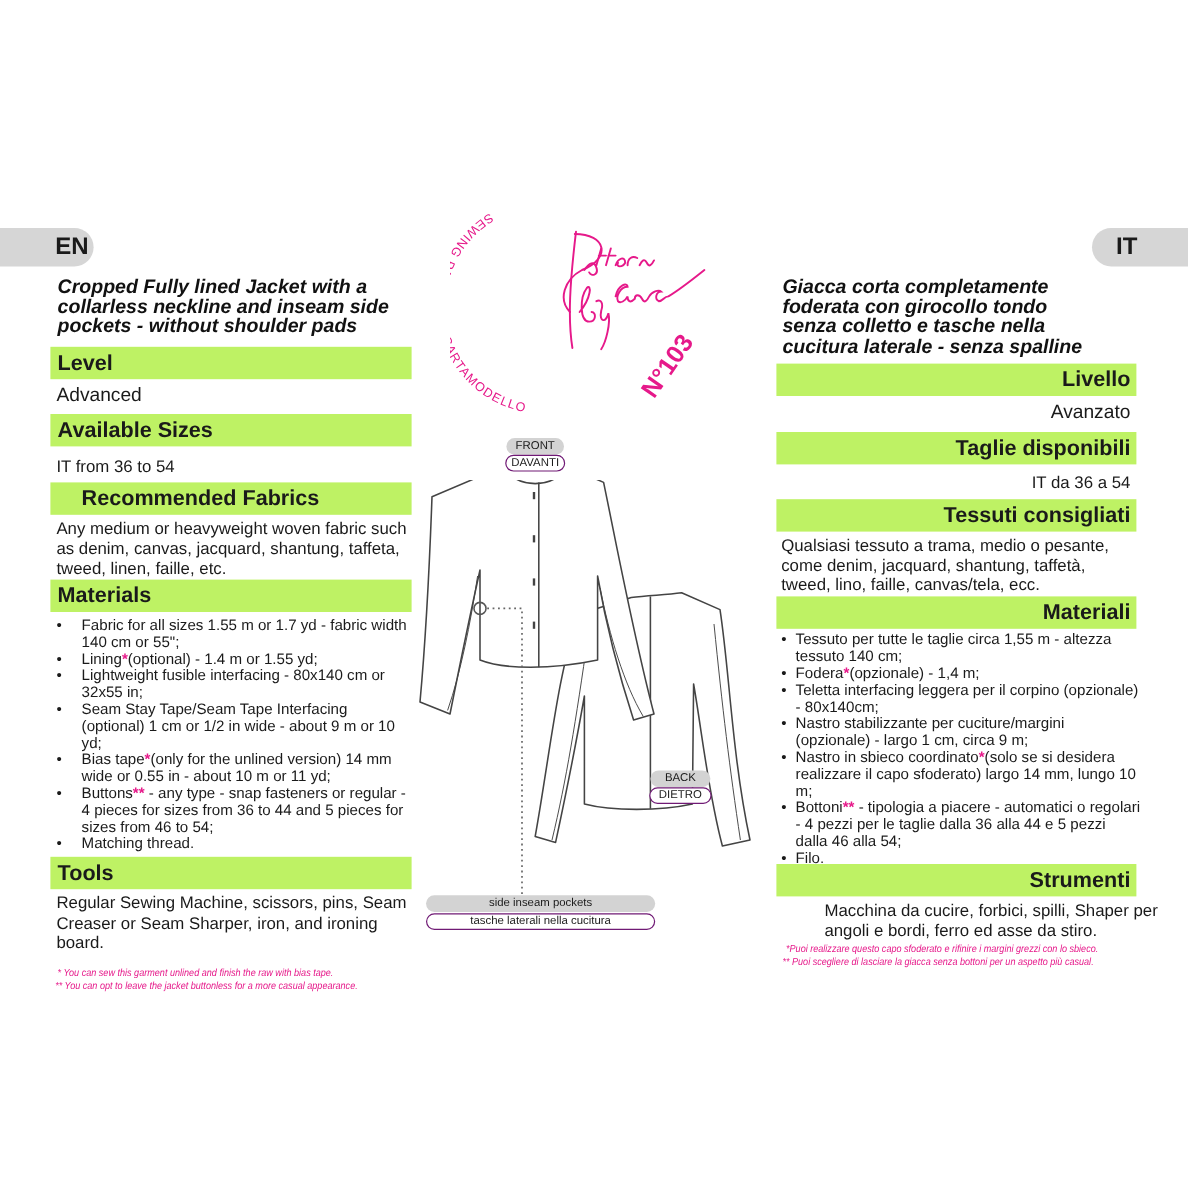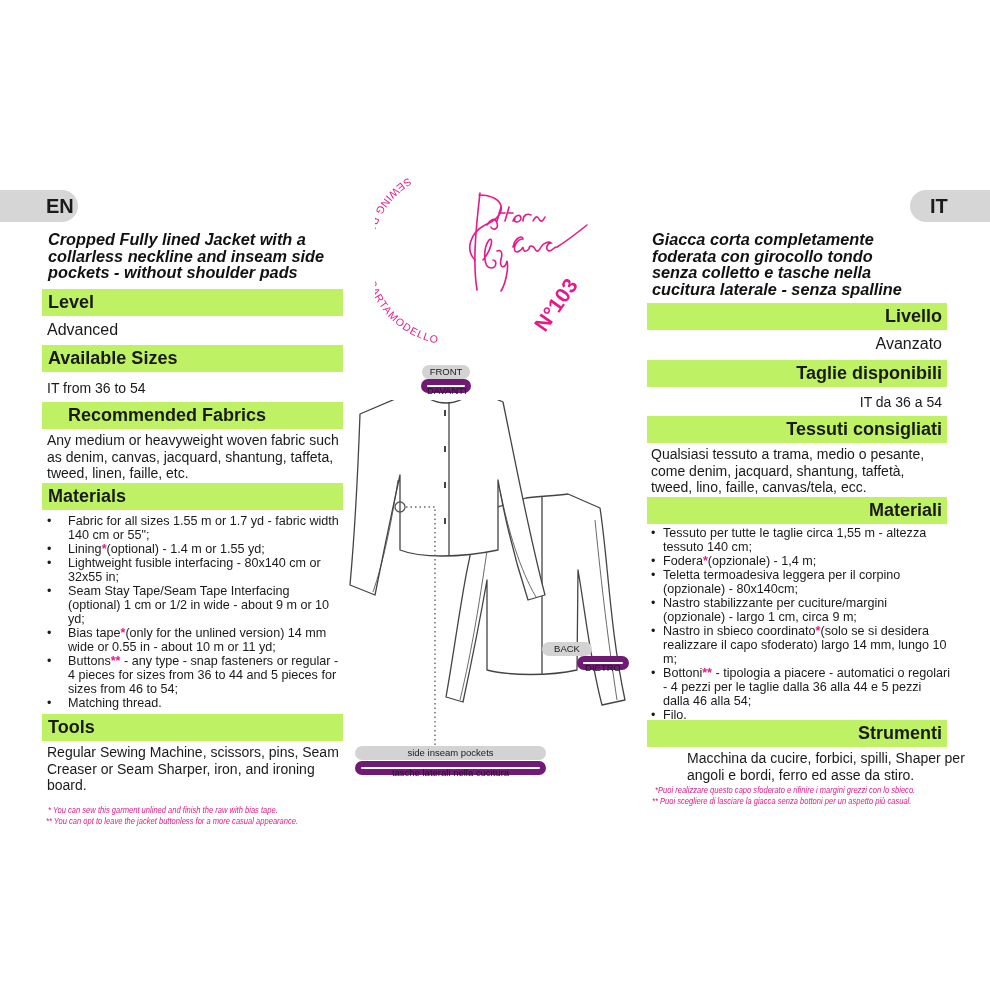--- a/index.html
+++ b/index.html
@@ -21,21 +21,21 @@
   .col-en ul.mat{left:47px;width:298px;}
   .col-en ul.mat li{padding-left:21px;}
   .col-en ul.mat li:before{content:"•";position:absolute;left:0;}
   .col-it ul.mat{left:651px;width:300px;}
   .col-it ul.mat li{padding-left:12px;}
   .col-it ul.mat li:before{content:"•";position:absolute;left:0;}
   .star{color:#e6198a;font-weight:bold;}
   .note{position:absolute;font-size:8.6px;font-style:italic;color:#e6198a;line-height:10px;white-space:nowrap;transform:scaleX(0.88);transform-origin:left top;}
   .pill{position:absolute;font-size:9.5px;text-align:center;border-radius:8px;box-sizing:border-box;height:14px;line-height:14px;}
   .pill-fill{background:#d3d3d3;}
-  .pill-out{background:#fff;border:6px solid #701a75;line-height:12px;}
+  .pill-out{background:#fff;border:1px solid #701a75;line-height:12px;}
   .logo{position:absolute;left:375px;top:155px;width:230px;height:200px;}
 </style>
 </head>
 <body>
 
 <div class="col-en">
   <div class="lang-tab lang-en">EN</div>
 
   <div class="title" style="left:48px;top:231px;width:300px;">
     <div>Cropped Fully lined Jacket with a</div>
@@ -86,21 +86,21 @@
   <div class="bar" style="top:360px;">Taglie disponibili</div>
   <div class="txt right" style="top:394px;width:291px;">IT da 36 a 54</div>
 
   <div class="bar" style="top:416px;">Tessuti consigliati</div>
   <div class="txt" style="top:446px;">Qualsiasi tessuto a trama, medio o pesante, come denim, jacquard, shantung, taffetà, tweed, lino, faille, canvas/tela, ecc.</div>
 
   <div class="bar" style="top:497px;">Materiali</div>
   <ul class="mat" style="top:526px;">
     <li><span>Tessuto per tutte le taglie circa 1,55 m - altezza tessuto 140 cm;</span></li>
     <li><span>Fodera</span><span class="star">*</span><span>(opzionale) - 1,4 m;</span></li>
-    <li><span>Teletta termoadesiva leggera per il corpino (opzionale) - 80x140cm;</span></li>
+    <li><span>Teletta interfacing leggera per il corpino (opzionale) - 80x140cm;</span></li>
     <li><span>Nastro stabilizzante per cuciture/margini (opzionale) - largo 1 cm, circa 9 m;</span></li>
     <li><span>Nastro in sbieco coordinato</span><span class="star">*</span><span>(solo se si desidera realizzare il capo sfoderato) largo 14 mm, lungo 10 m;</span></li>
     <li><span>Bottoni</span><span class="star">**</span><span> - tipologia a piacere - automatici o regolari - 4 pezzi per le taglie dalla 36 alla 44 e 5 pezzi dalla 46 alla 54;</span></li>
     <li><span>Filo.</span></li>
   </ul>
 
   <div class="bar" style="top:720px;">Strumenti</div>
   <div class="txt" style="top:750px;margin-left:36px;">Macchina da cucire, forbici, spilli, Shaper per angoli e bordi, ferro ed asse da stiro.</div>
 
   <div class="note" style="left:655px;top:785px;">*Puoi realizzare questo capo sfoderato e rifinire i margini grezzi con lo sbieco.</div>
@@ -150,16 +150,16 @@
     <line x1="105" y1="46" x2="105" y2="52"></line>
     <line x1="105" y1="82" x2="105" y2="88"></line>
     <line x1="105" y1="118" x2="105" y2="124"></line>
   </g>
 
   <circle cx="60" cy="107" r="5" fill="none" stroke="#555" stroke-width="1.3"></circle>
   <path d="M 66 107 L 95 107 L 95 345" fill="none" stroke="#666" stroke-width="1.4" stroke-dasharray="1.5 3"></path>
 </svg>
 
 <div class="pill pill-fill" style="left:542px;top:642px;width:50px;">BACK</div>
-<div class="pill pill-out" style="left:541px;top:656px;width:52px;margin-left:36px;">DIETRO</div>
+<div class="pill pill-out" style="left:541px;top:656px;width:52px;">DIETRO</div>
 
 <div class="pill pill-fill" style="left:355px;top:746px;width:191px;">side inseam pockets</div>
 <div class="pill pill-out" style="left:355px;top:761px;width:191px;">tasche laterali nella cucitura</div>
 
 </body></html>

